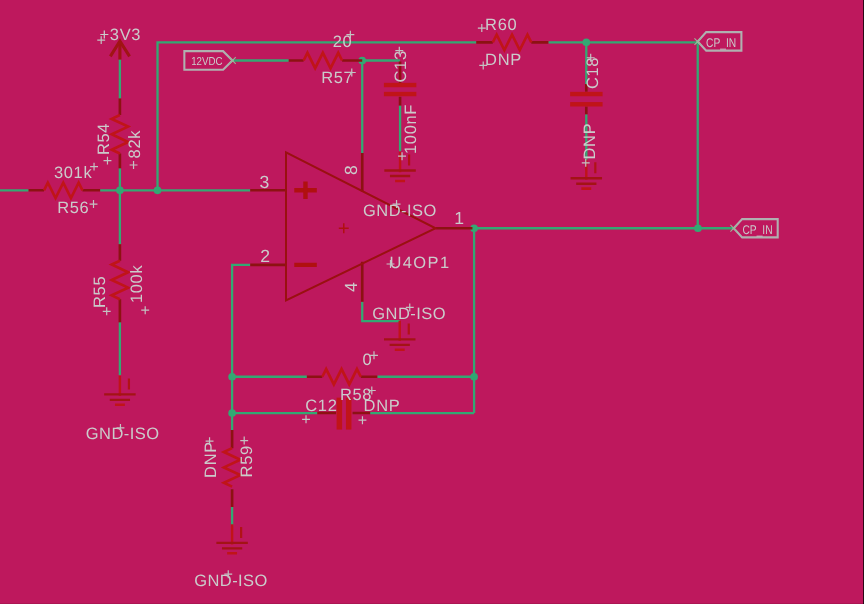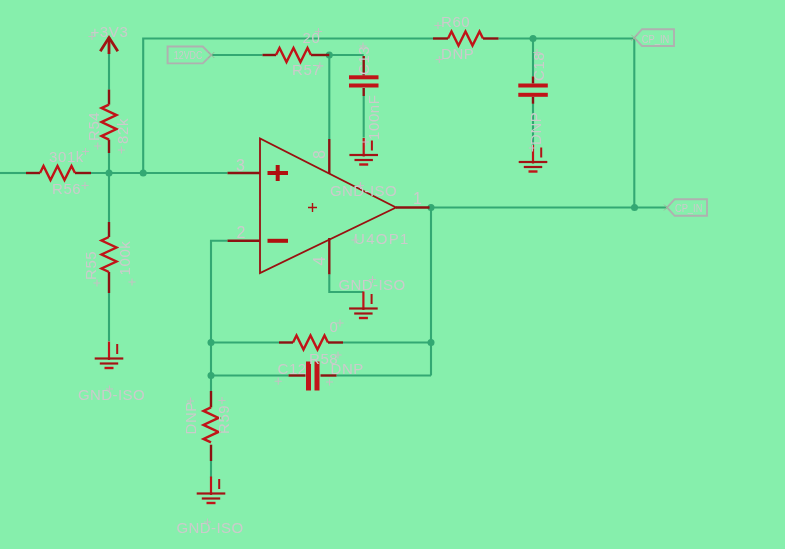--- a/index.html
+++ b/index.html
@@ -1,16 +1,16 @@
 <!DOCTYPE html>
 <html><head>
 <meta charset="utf-8">
 <style>
   html,body{margin:0;padding:0;background:#000;}
-  #c{width:785px;height:549px;position:relative;overflow:hidden;background:#86efac;filter:blur(0px);}
+  #c{width:785px;height:549px;position:relative;overflow:hidden;background:#be185d;filter:blur(0px);}
   svg text{font-family:"Liberation Sans",sans-serif;fill:#cbcbcb;}
 </style>
 </head>
 <body>
 <div id="c">
 <svg width="785" height="549" viewBox="0 0 785 549">
 <defs>
   <g id="cross">
           <path d="M-3.6 0H3.6M0 -3.6V3.6" stroke="#c3c3c3" stroke-width="1.1" fill="none"></path>
         </g>

